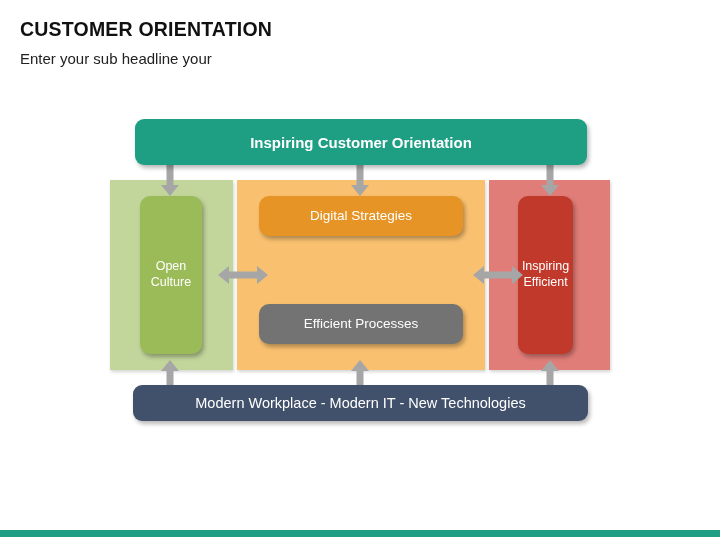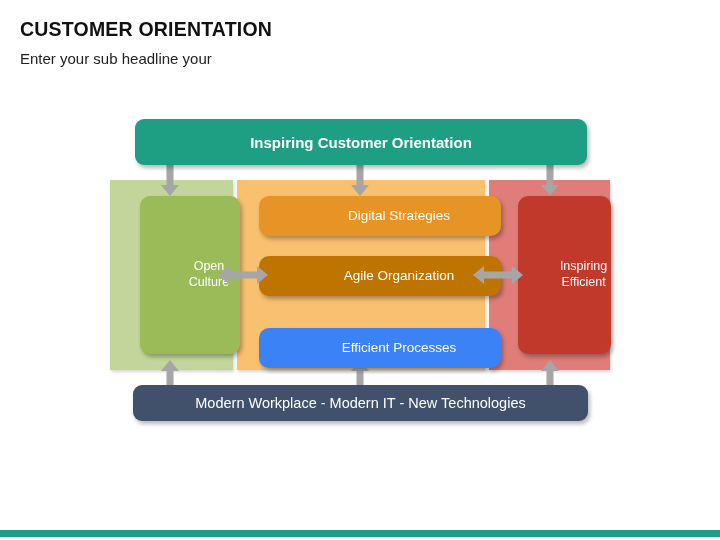--- a/index.html
+++ b/index.html
@@ -91,21 +91,20 @@
     position: absolute;
     display: flex;
     align-items: center;
     justify-content: center;
     text-align: center;
     color: #ffffff;
     border-radius: 10px;
     box-shadow: 2px 3px 4px rgba(0,0,0,0.3);
     z-index: 3;
     line-height: 1.25;
-    padding-left: 38px;
   }
 
   
   #card-open-culture {
     left: 140px;
     top: 196px;
     width: 62px;
     height: 158px;
     background: #9bbb59;
     font-size: 12.5px;
@@ -123,21 +122,21 @@
 
   
   .card-mid {
     left: 259px;
     width: 204px;
     height: 40px;
     font-size: 13.5px;
   }
   #card-digital-strategies { top: 196px; background: #e79426; }
   #card-agile-organization { top: 256px; background: #bf7400; }
-  #card-efficient-processes{ top: 328px; background: #3b82f6; border-radius: 10px; }
+  #card-efficient-processes{ top: 304px; background: #737373; border-radius: 10px; }
 
   
   .arrow-v {
     position: absolute;
     width: 20px;
     z-index: 2;
   }
   .arrow-v svg { display: block; }
 
   .arrow-h {
@@ -226,23 +225,20 @@
     <span>
       <span>Open</span><br>
       <span>Culture</span>
     </span>
   </div>
 
   <div id="card-digital-strategies" class="card card-mid">
     <span>Digital Strategies</span>
   </div>
 
-  <div id="card-agile-organization" class="card card-mid">
-    <span>Agile Organization</span>
-  </div>
 
   <div id="card-efficient-processes" class="card card-mid">
     <span>Efficient Processes</span>
   </div>
 
   <div id="card-inspiring-products" class="card">
     <span>
       <span>Inspiring</span><br>
       <span>Efficient</span>
     </span>

